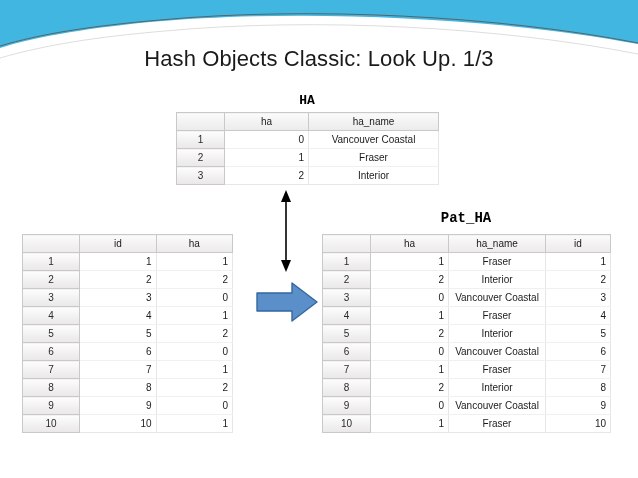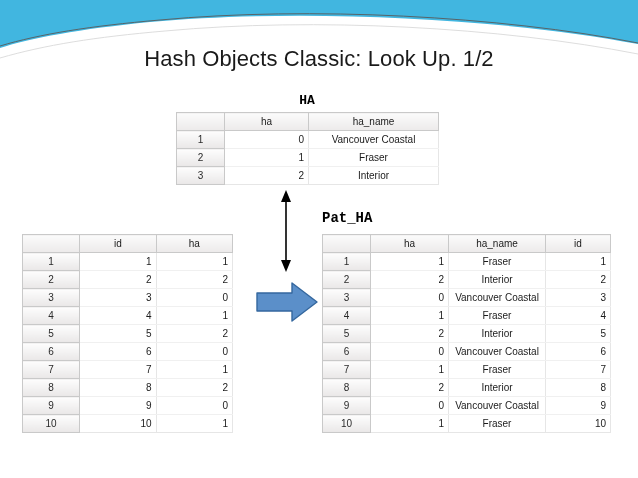--- a/index.html
+++ b/index.html
@@ -67,20 +67,21 @@
     left: 22px;
     top: 210px;
     width: 212px;
     text-align: center;
     font-size: 14px;
   }
   #caption-patha {
     left: 322px;
     top: 210px;
     width: 288px;
+    text-align: center;
     font-size: 14px;
   }
 
   
   .grid {
     position: absolute;
     border-collapse: collapse;
     background: #ffffff;
     border: 1px solid #b6b6b6;
     font-family: "Liberation Sans", sans-serif;
@@ -175,21 +176,21 @@
 <div id="slide">
 
   <div id="banner">
     <svg width="638" height="70" viewBox="0 0 638 70" xmlns="http://www.w3.org/2000/svg">
       <path d="M0,0 L638,0 L638,44 C500,18 300,8 150,22 C80,29 30,38 0,48 Z" fill="#41b6e0"></path>
       <path d="M0,46 C40,34 90,26 160,20 C310,6 500,16 638,43" fill="none" stroke="#5a5a5a" stroke-width="0.9"></path>
       <path d="M0,58 C45,45 95,37 165,31 C315,17 500,27 638,54" fill="none" stroke="#d9d9d9" stroke-width="0.9"></path>
     </svg>
   </div>
 
-  <div id="slide-title">Hash Objects Classic: Look Up. 1/2</div>
+  <div id="slide-title">Hash Objects Classic: Look Up. 1/3</div>
 
   <div class="caption" id="caption-ha">HA</div>
 
   <table class="grid" id="table-ha">
     <colgroup>
       <col style="width:48px">
       <col style="width:84px">
       <col style="width:130px">
     </colgroup>
     <thead>

